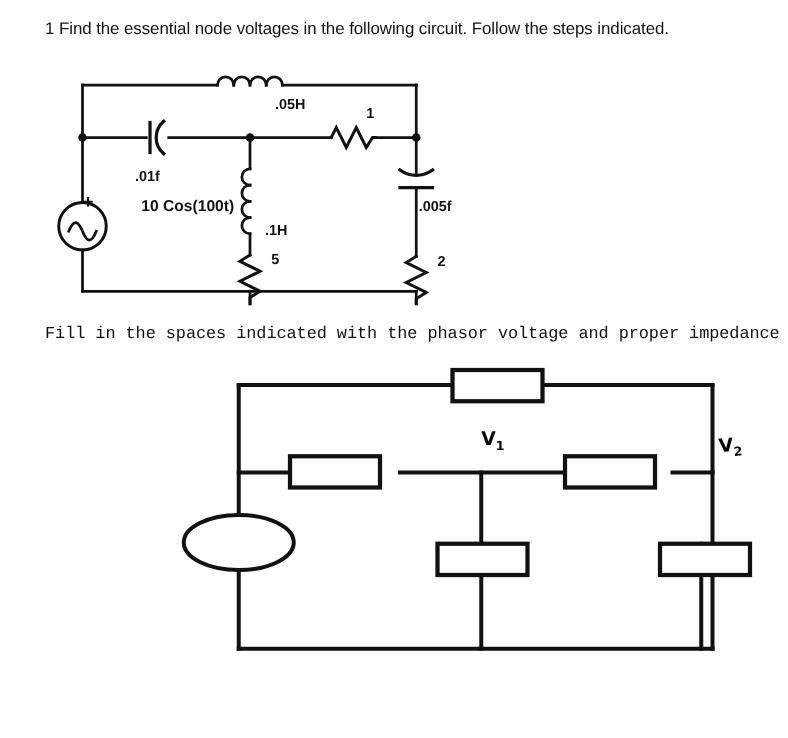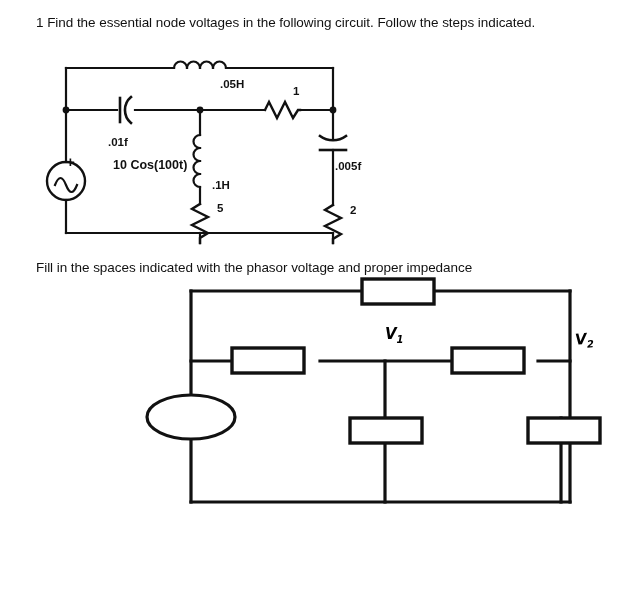--- a/index.html
+++ b/index.html
@@ -23,30 +23,30 @@
   }
   .prompt {
     position: absolute;
     font-size: 13.5px;
     line-height: 1.2;
     color: #111111;
     white-space: nowrap;
     letter-spacing: -0.05px;
   }
   #prompt-1 { left: 36px; top: 15px; }
-  #prompt-2 { left: 36px; top: 260px; }
+  #prompt-2 { left: 36px; top: 260px; font-family: Liberation Mono, monospace; }
   #prompt-3 { left: 36px; top: 549px; }
 
   .diagram {
     position: absolute;
     left: 0;
     top: 0;
   }
   #circuit-solved { left: 0px; top: 40px; }
-  #circuit-blank  { left: 0px; top: 275px; font-style: italic; }
+  #circuit-blank  { left: 0px; top: 292px; }
 
   .lbl {
     position: absolute;
     font-size: 11.5px;
     font-weight: bold;
     color: #111111;
     white-space: nowrap;
   }
   .lbl-big {
     position: absolute;

